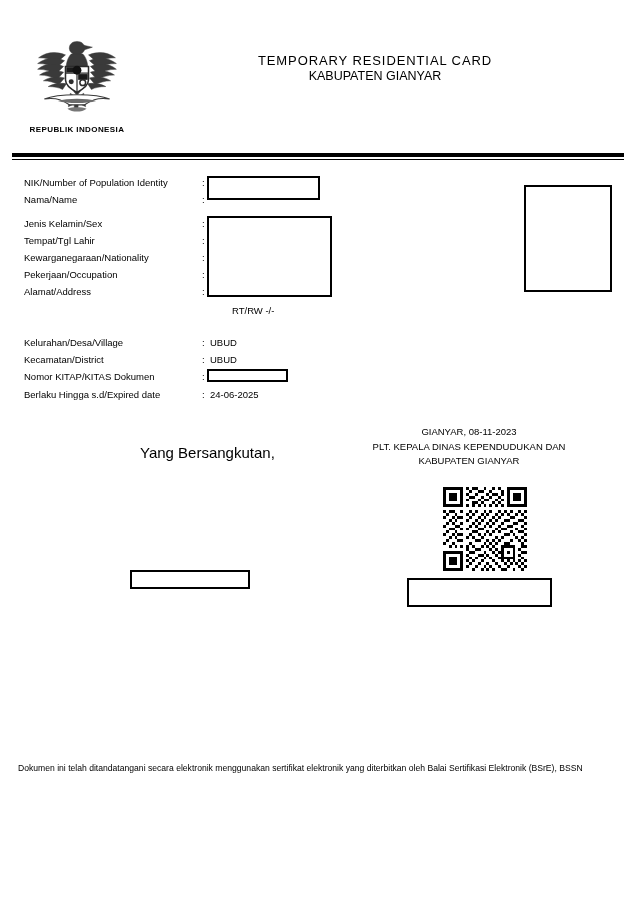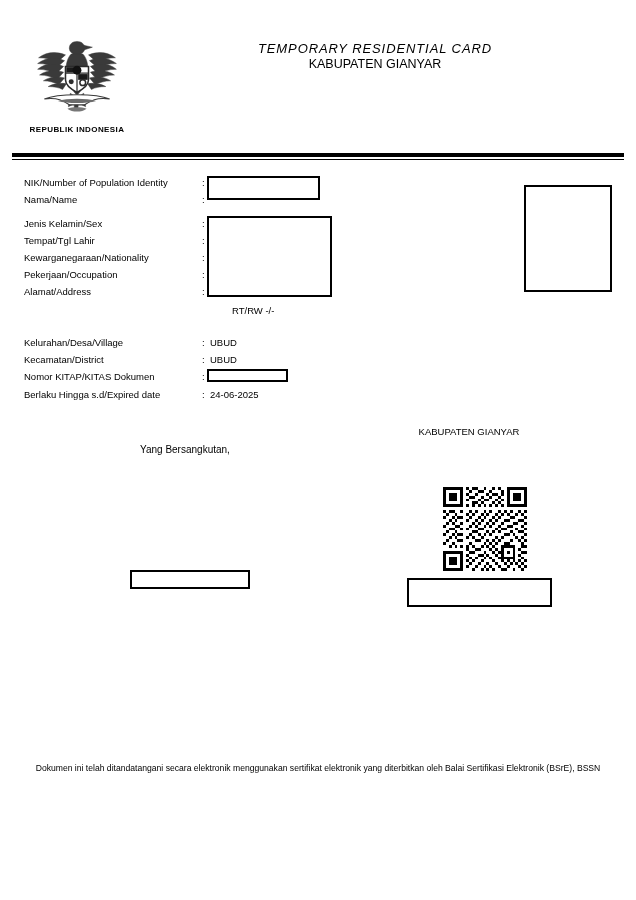--- a/index.html
+++ b/index.html
@@ -46,23 +46,22 @@
     text-align: center;
   }
   #doc-title-id {
     font-size: 15.5px;
     font-weight: bold;
     letter-spacing: 0.1px;
     line-height: 1.2;
   }
   #doc-title-en {
     font-size: 13px;
-    font-style: italic;
     letter-spacing: 0.9px;
-    margin-top: 3px;
+    margin-top: 15px;
   }
   #province {
     font-size: 12.5px;
     margin-top: 20px;
     line-height: 1.35;
   }
   #regency {
     font-size: 12.5px;
     line-height: 1.35;
   }
@@ -113,21 +112,21 @@
     top: 185px;
     width: 88px;
     height: 107px;
   }
 
   
   #sig-left {
     position: absolute;
     left: 140px;
     top: 444px;
-    font-size: 10px;
+    font-size: 15px;
     white-space: nowrap;
   }
   #sig-right {
     position: absolute;
     left: 340px;
     top: 425px;
     width: 258px;
     text-align: center;
     font-size: 9.5px;
     line-height: 1.55;
@@ -142,21 +141,21 @@
     height: 84px;
   }
   #qr-code svg { display: block; width: 100%; height: 100%; }
 
   
   #footer-note {
     position: absolute;
     left: 18px;
     top: 762px;
     width: 600px;
-    text-align: center;
+    text-align: left;
     font-size: 8.6px;
     line-height: 1.5;
   }
 </style>
 </head>
 <body>
 
 <div id="page">
 
   <div id="emblem-block">
@@ -294,20 +293,22 @@
 
   <div class="redact" style="left:207px; top:176px; width:113px; height:24px;"></div>
   <div class="redact" style="left:207px; top:216px; width:125px; height:81px;"></div>
   <div class="redact" style="left:207px; top:369px; width:81px; height:13px;"></div>
 
   <div id="photo-box"></div>
 
   <div id="sig-left">Yang Bersangkutan,</div>
 
   <div id="sig-right">
+    <div>GIANYAR, 08-11-2023</div>
+    <div>PLT. KEPALA DINAS KEPENDUDUKAN DAN</div>
     <div>KABUPATEN GIANYAR</div>
   </div>
 
   <div id="qr-code">
     <svg viewBox="0 0 29 29" shape-rendering="crispEdges" aria-hidden="true">
       <rect width="29" height="29" fill="#ffffff"></rect>
       <g fill="#000000">
 
         <rect x="0" y="0" width="7" height="1"></rect>
           <rect x="0" y="6" width="7" height="1"></rect>

